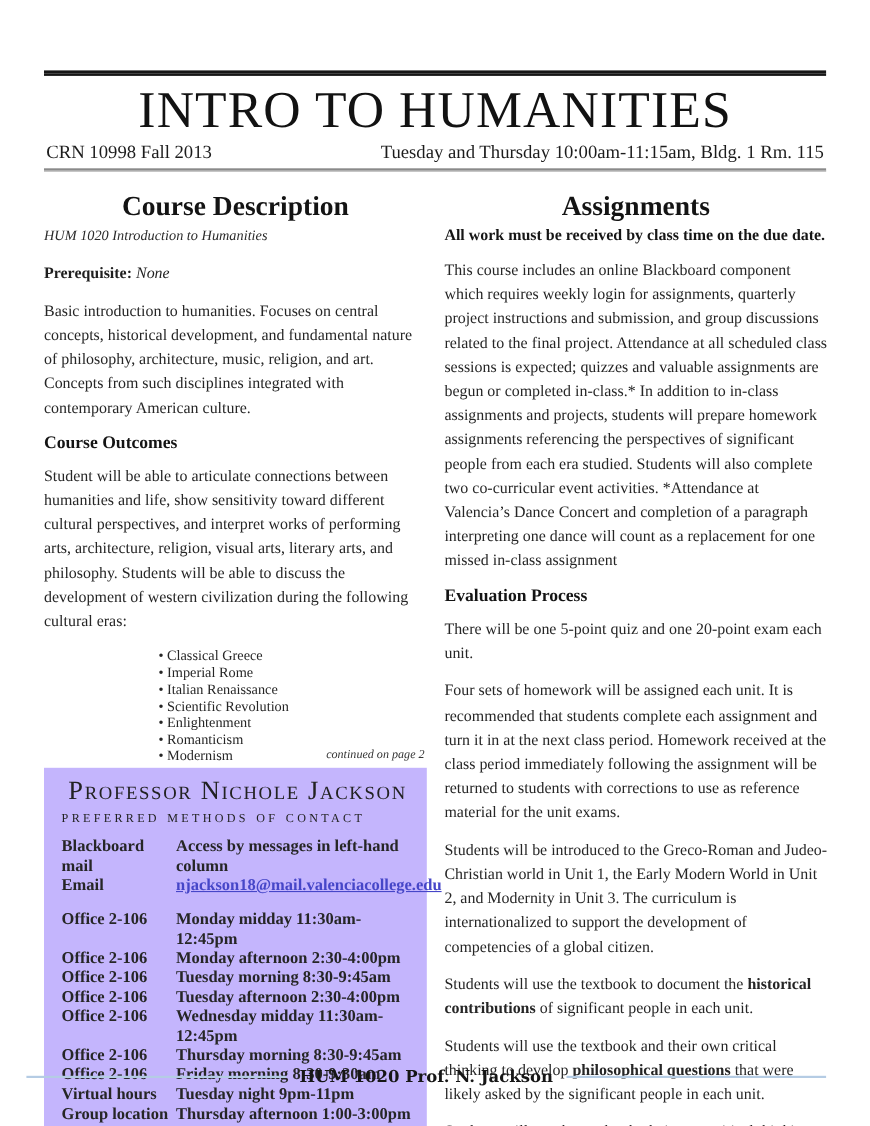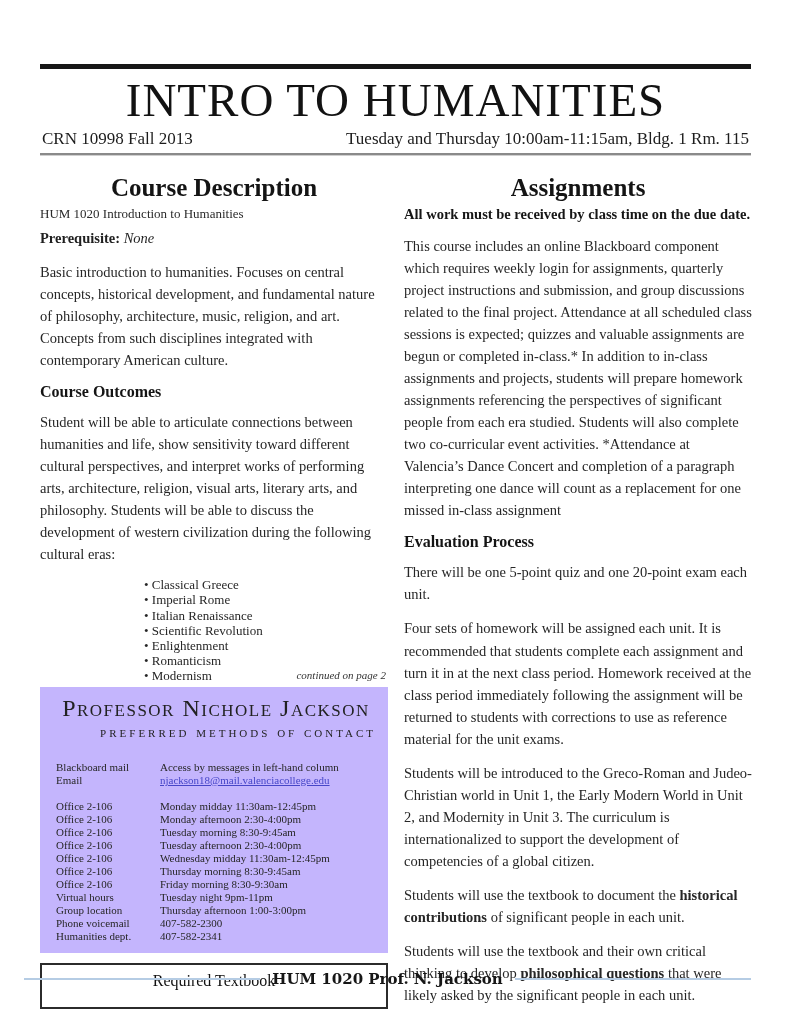--- a/index.html
+++ b/index.html
@@ -17,37 +17,37 @@
   .rule-double { height:3px; border-top:3px solid #161616; border-bottom:2px solid #161616; }
   .masthead { text-align:center; font-size:47px; letter-spacing:1px; padding:4px 0 2px 0; color:#121212; }
   .subhead { display:flex; justify-content:space-between; align-items:baseline; font-size:17px; padding:0 2px 4px 2px; color:#1c1c1c; }
   .rule-gray { height:3px; background:#8a8a8a; border-bottom:1px solid #cfcfcf; }
 
   
   .columns { display:flex; gap:16px; margin-top:18px; }
   .col { width:348px; flex:0 0 348px; }
 
   h1.section { font-size:25px; font-weight:bold; color:#141414; margin-bottom:4px;text-align:center; }
-  .ital-sub { font-size:13px; margin-bottom:8px; color:#2a2a2a; }
+  .ital-sub { font-style:italic; font-size:13px; margin-bottom:19px; color:#2a2a2a; }
   .prereq { font-size:14.5px; margin-bottom:14px; }
   .prereq b { font-weight:bold; }
   .prereq i { font-style:italic; }
   p.body { font-size:14.5px; line-height:1.52; margin-bottom:12px; color:#262626; }
   h2.sub-section { font-size:16px; font-weight:bold; margin:4px 0 10px 0; color:#141414; }
 
   .bullets-wrap { position:relative; margin-bottom:4px; }
   ul.bullets { list-style:none; margin-left:104px; font-size:13px; line-height:1.16; color:#262626; }
   ul.bullets li::before { content:"• "; }
   .continued { position:absolute; right:2px; bottom:2px; font-style:italic; font-size:11px; color:#333; }
 
   
   .prof-box { background:#c4b5fd; padding:8px 12px 10px 16px; margin:2px 0 10px 0; }
   .prof-title { text-align:center; font-variant:small-caps; font-size:24px; letter-spacing:1.5px; color:#222; }
-  .prof-subtitle { text-align:right; font-variant:small-caps; font-size:15px; letter-spacing:3px; margin:2px 0 20px 0; color:#222; }
-  .contact-row { display:flex; font-size:11px; line-height:1.18; color:#262626; }
+  .prof-subtitle { text-align:left; font-variant:small-caps; font-size:15px; letter-spacing:3px; margin:2px 0 10px 0; color:#222; }
+  .contact-row { display:flex; font-size:15px; line-height:1.18; color:#262626;font-weight:bold; }
   .contact-row .lbl { width:104px; flex:0 0 104px; }
   .hours-group { margin-top:13px; }
   a.email-link { color:#4646c8; text-decoration:underline; }
 
   
   .tb-box { border:2px solid #2b2b2b; padding:7px 9px; margin-bottom:10px; font-size:16px; color:#111; }
   .tb-title { text-align:center; margin-bottom:10px; }
 
   
   .lead-bold { font-size:14.5px; font-weight:bold; margin-bottom:12px; color:#161616; }

